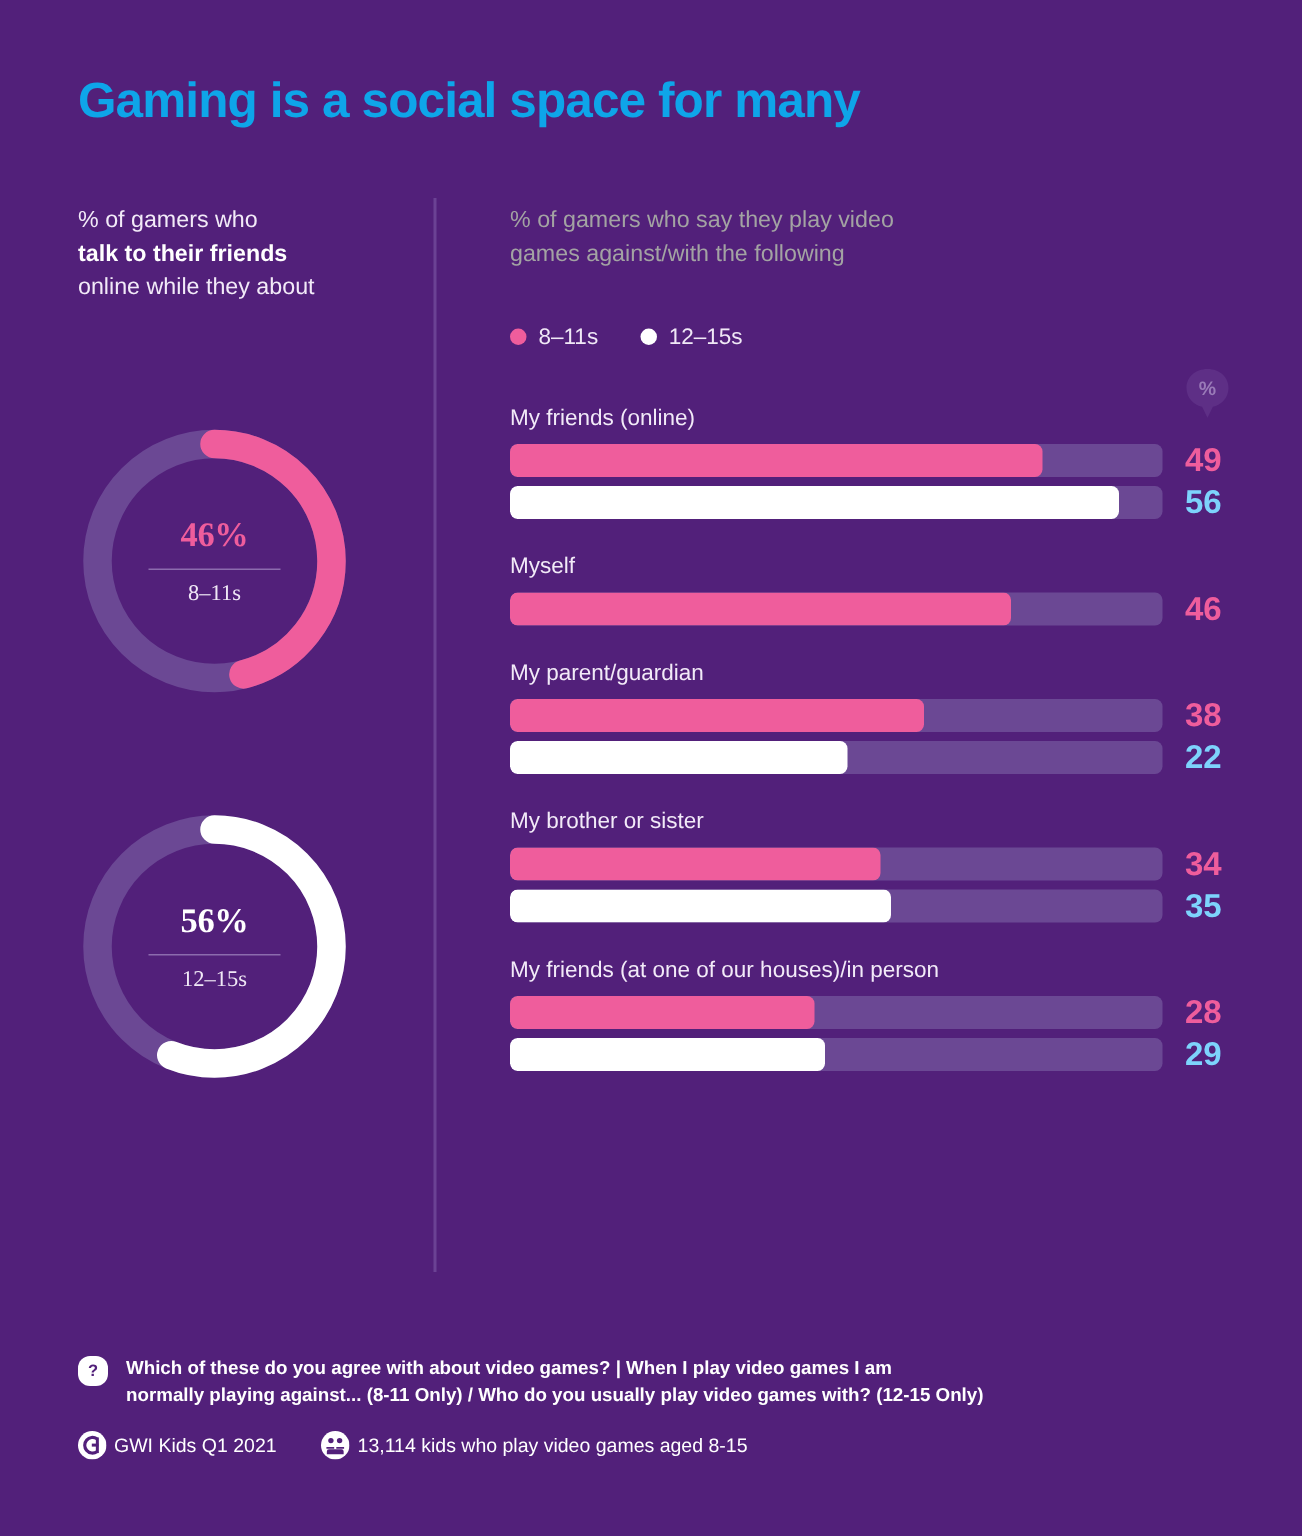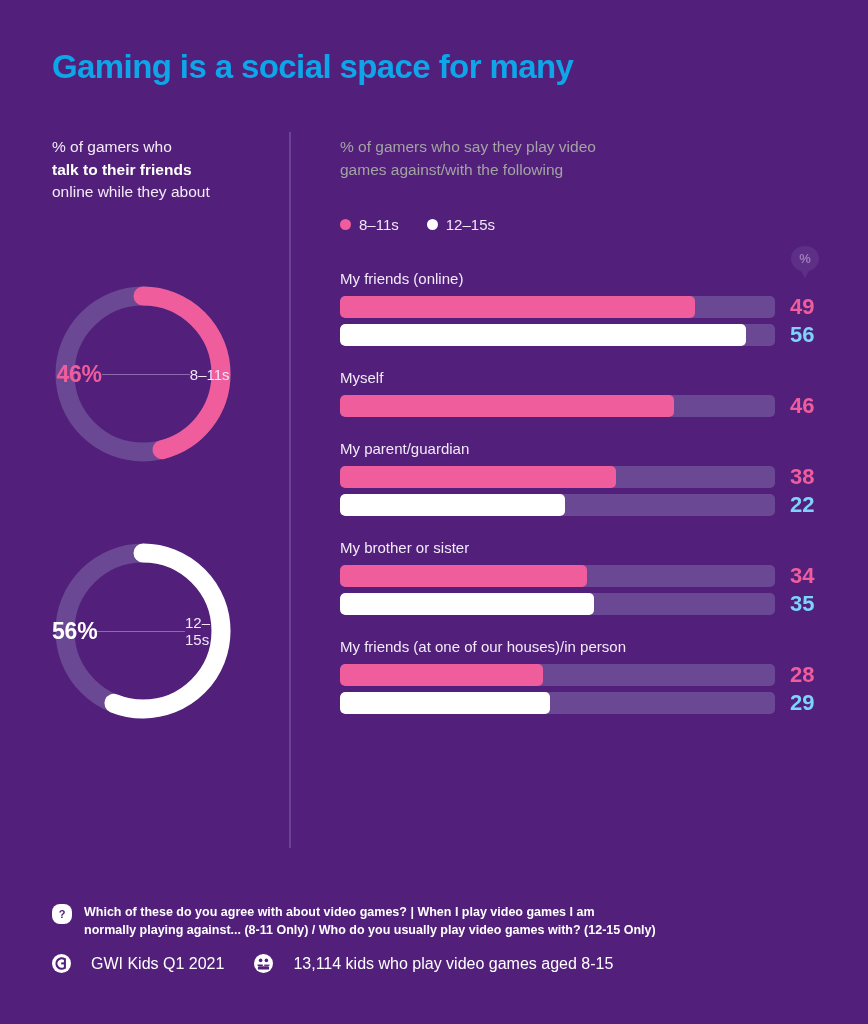--- a/index.html
+++ b/index.html
@@ -63,23 +63,24 @@
   .donut-1 { left: 52px; top: 283px; }
   .donut-2 { left: 52px; top: 540px; }
 
   .donut-wrap svg { display: block; }
 
   .donut-center {
     position: absolute;
     left: 0; top: 0;
     width: 182px; height: 182px;
     display: flex;
-    flex-direction: row;
+    flex-direction: column;
     align-items: center;
     justify-content: center;
+    font-family: Liberation Serif, serif;
   }
   .donut-value {
     font-size: 23px;
     font-weight: bold;
     letter-spacing: -0.2px;
   }
   .donut-value.pink { color: #ef5d9c; }
   .donut-value.white { color: #ffffff; }
   .donut-rule {
     width: 88px;
@@ -236,22 +237,22 @@
   .footer-meta {
     position: absolute;
     left: 52px;
     top: 954px;
     display: flex;
     align-items: center;
   }
   .meta-item {
     display: flex;
     align-items: center;
-    gap: 20px;
-    font-size: 16px;
+    gap: 5px;
+    font-size: 13px;
     color: #ffffff;
   }
   .meta-item.second { margin-left: 30px; }
   .meta-icon { flex: none; display: block; }
   .meta-text { white-space: nowrap; }
 </style>
 </head>
 <body>
 
 <div id="page">

